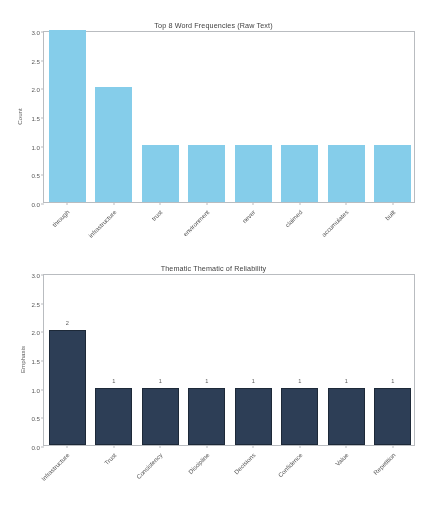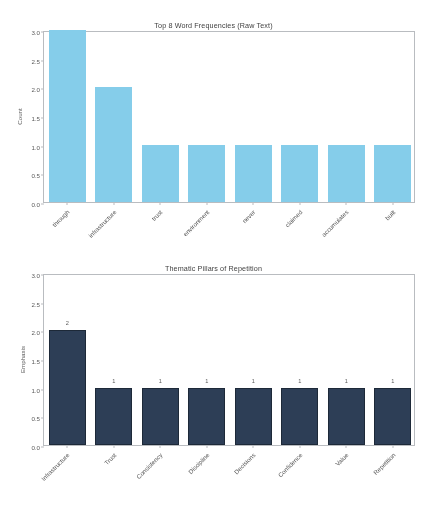--- a/index.html
+++ b/index.html
@@ -196,21 +196,21 @@
           <span class="xtick-inner">accumulates</span>
         </div>
         <div class="xtick-mark" style="left: 348.75px;"></div>
         <div class="xtick" style="left: 148.75px; width: 200px;">
           <span class="xtick-inner">built</span>
         </div>
       </div>
   </div>
 
   <div class="panel" id="panel-bot">
-    <div class="chart-title">Thematic Pillars of Repetition</div>
+    <div class="chart-title">Thematic Thematic of Reliability</div>
     <div class="plot-frame" id="plot-bot">
       <div class="yaxis-label" id="ylab-bot">Emphasis</div>
       <div class="bars" id="bars-bot">
           <div class="bar dark" title="Infrastructure: 2" style="left: 4.65px; width: 37.2px; height: 114.667px;">
             <div class="bar-value">2</div>
           </div>
           <div class="bar dark" title="Trust: 1" style="left: 51.15px; width: 37.2px; height: 57.3333px;">
             <div class="bar-value">1</div>
           </div>
           <div class="bar dark" title="Consistency: 1" style="left: 97.65px; width: 37.2px; height: 57.3333px;">

